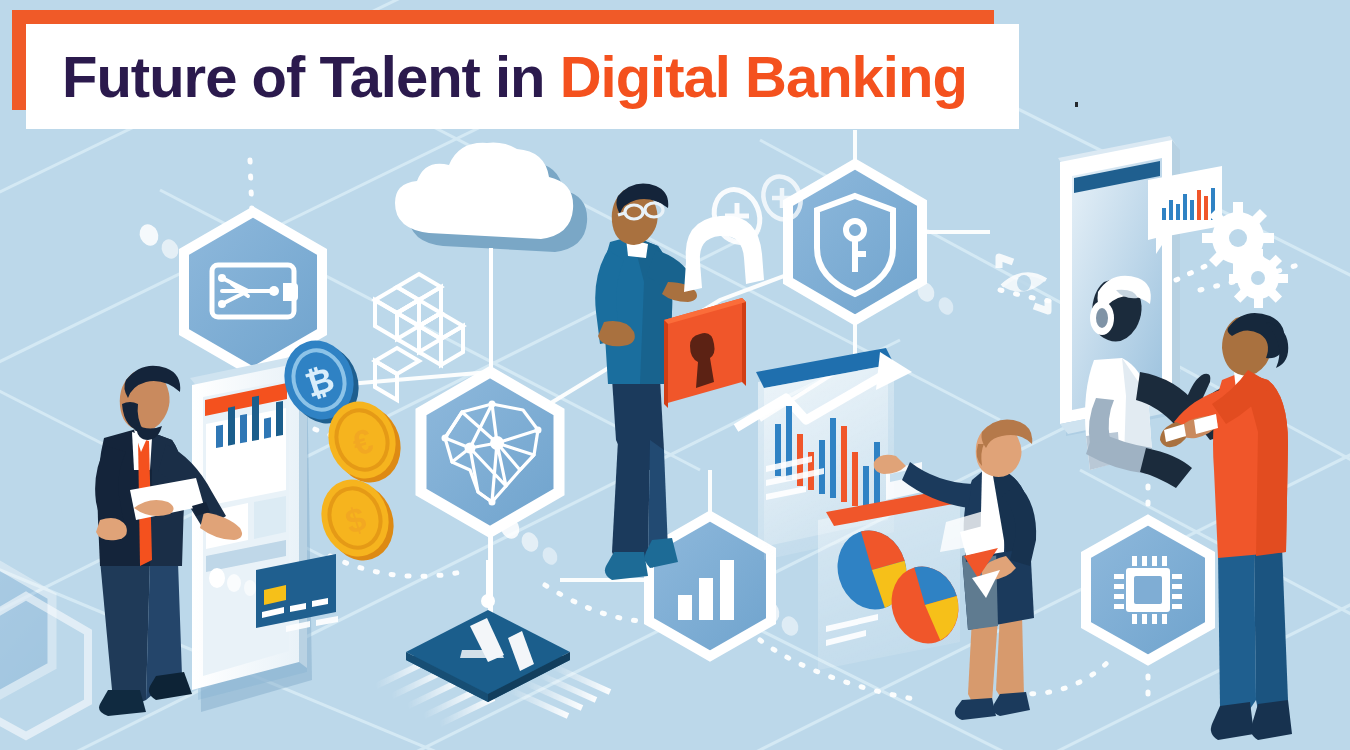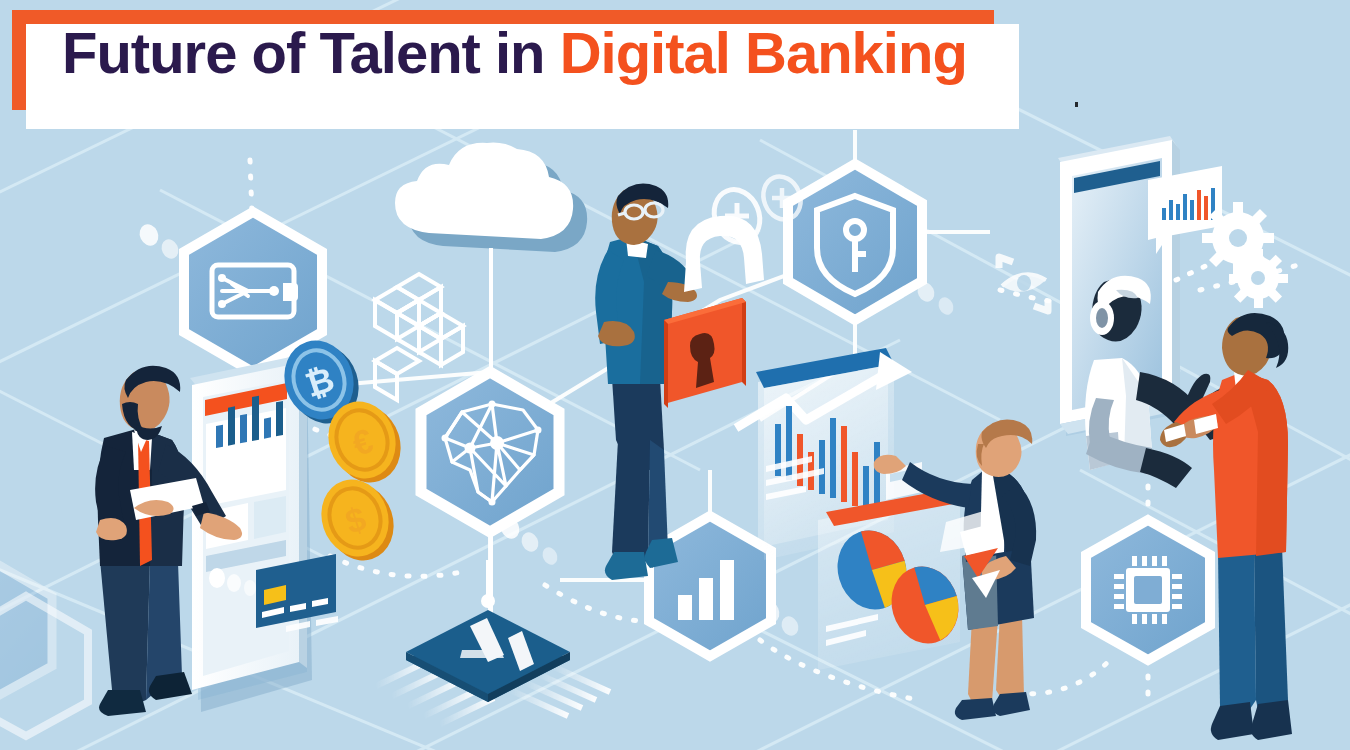--- a/index.html
+++ b/index.html
@@ -9,21 +9,21 @@
     background:#bcd8ea;
     font-family:"Liberation Sans",sans-serif;
   }
   #stage{position:relative;width:1350px;height:750px;overflow:hidden;background:#bcd8ea;}
   #scene{position:absolute;inset:0;width:1350px;height:750px;}
 
   
   .banner{position:absolute;left:12px;top:10px;width:982px;height:100px;}
   .banner-accent{position:absolute;left:0;top:0;width:982px;height:100px;background:#f05a28;}
   .banner-card{position:absolute;left:14px;top:14px;width:993px;height:105px;background:#ffffff;
-      display:flex;justify-content:flex-start;}
+      display:flex;align-items:center;justify-content:flex-start;}
   .banner-text{margin-left:36px;font-size:58px;font-weight:700;letter-spacing:-1px;
       white-space:nowrap;line-height:1;font-family:"Liberation Sans",sans-serif;}
   .t-dark{color:#2b1a4d;}
   .t-accent{color:#f4511e;}
   .speck{position:absolute;width:3px;height:5px;background:#24292e;}
 </style>
 </head>
 <body>
 
 <div id="stage">

